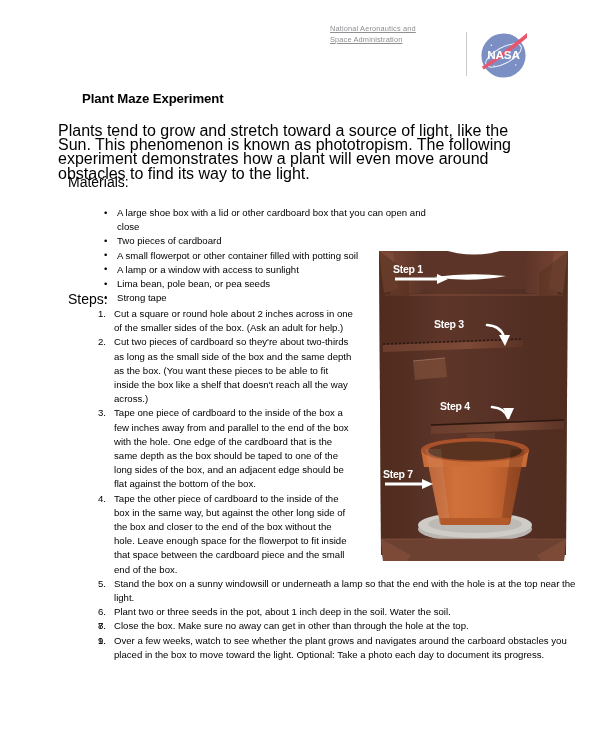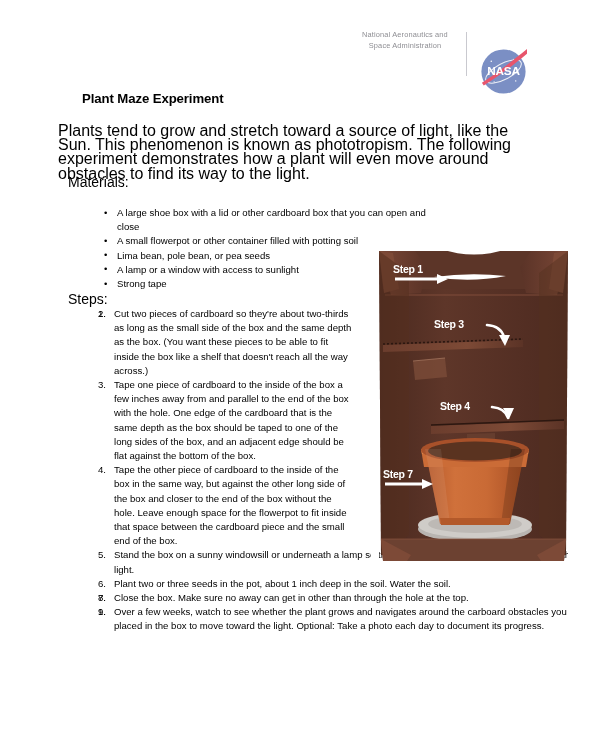--- a/index.html
+++ b/index.html
@@ -19,40 +19,41 @@
   
   .header {
     position: absolute;
     left: 0; top: 0;
     width: 611px;
     height: 86px;
   }
   .agency-text {
     position: absolute;
     right: 131px;
-    top: 30px;
+    top: 24px;
     width: 150px;
-    text-align: center;
+    text-align: left;
     font-size: 7.4px;
     line-height: 10.5px;
     color: #8e8e93;
     letter-spacing: 0.15px;
+    text-decoration: underline;
   }
   .header-divider {
     position: absolute;
     left: 466px;
     top: 32px;
     width: 1px;
     height: 44px;
     background: #c9c9cf;
   }
   .nasa-logo {
     position: absolute;
     left: 480px;
-    top: 48px;
+    top: 32px;
     width: 47px;
     height: 47px;
     text-align: center;
   }
 
   
   .doc {
     position: absolute;
     left: 0; top: 0;
     width: 611px;
@@ -182,30 +183,31 @@
 <div class="doc">
 
   <div class="page-title">Plant Maze Experiment</div>
 
   <div class="intro">Plants tend to grow and stretch toward a source of light, like the Sun. This phenomenon is known as phototropism. The following experiment demonstrates how a plant will even move around obstacles to find its way to the light.</div>
 
   <div class="materials-label">Materials:</div>
 
   <ul class="materials-list" id="materials-list">
       <li><span>A large shoe box with a lid or other cardboard box that you can open and close</span></li>
+      <li><span>Two pieces of cardboard</span></li>
       <li><span>A small flowerpot or other container filled with potting soil</span></li>
+      <li><span>A lamp or a window with access to sunlight</span></li>
       <li><span>Lima bean, pole bean, or pea seeds</span></li>
-      <li><span>A lamp or a window with access to sunlight</span></li>
       <li><span>Strong tape</span></li>
     </ul>
 
   <div class="steps-label">Steps:</div>
 
   <ol class="steps-list" id="steps-list">
-      <li class="narrow"><span class="num">1.</span></li>
+      <li class="narrow"><span class="num">1.</span><span>Cut a square or round hole about 2 inches across in one of the smaller sides of the box. (Ask an adult for help.)</span></li>
       <li class="narrow"><span class="num">2.</span><span>Cut two pieces of cardboard so they're about two-thirds as long as the small side of the box and the same depth as the box. (You want these pieces to be able to fit inside the box like a shelf that doesn't reach all the way across.)</span></li>
       <li class="narrow"><span class="num">3.</span><span>Tape one piece of cardboard to the inside of the box a few inches away from and parallel to the end of the box with the hole. One edge of the cardboard that is the same depth as the box should be taped to one of the long sides of the box, and an adjacent edge should be flat against the bottom of the box.</span></li>
       <li class="narrow"><span class="num">4.</span><span>Tape the other piece of cardboard to the inside of the box in the same way, but against the other long side of the box and closer to the end of the box without the hole. Leave enough space for the flowerpot to fit inside that space between the cardboard piece and the small end of the box.</span></li>
       <li class="wide"><span class="num">5.</span><span>Stand the box on a sunny windowsill or underneath a lamp so that the end with the hole is at the top near the light.</span></li>
       <li class="wide"><span class="num">6.</span><span>Plant two or three seeds in the pot, about 1 inch deep in the soil. Water the soil.</span></li>
       <li class="wide"><span class="num">7.</span></li>
       <li class="wide"><span class="num">8.</span><span>Close the box. Make sure no away can get in other than through the hole at the top.</span></li>
       <li class="wide"><span class="num">9.</span></li>
       <li class="wide"><span class="num">1.</span><span>Over a few weeks, watch to see whether the plant grows and navigates around the carboard obstacles you placed in the box to move toward the light. Optional: Take a photo each day to document its progress.</span></li>
     </ol>

